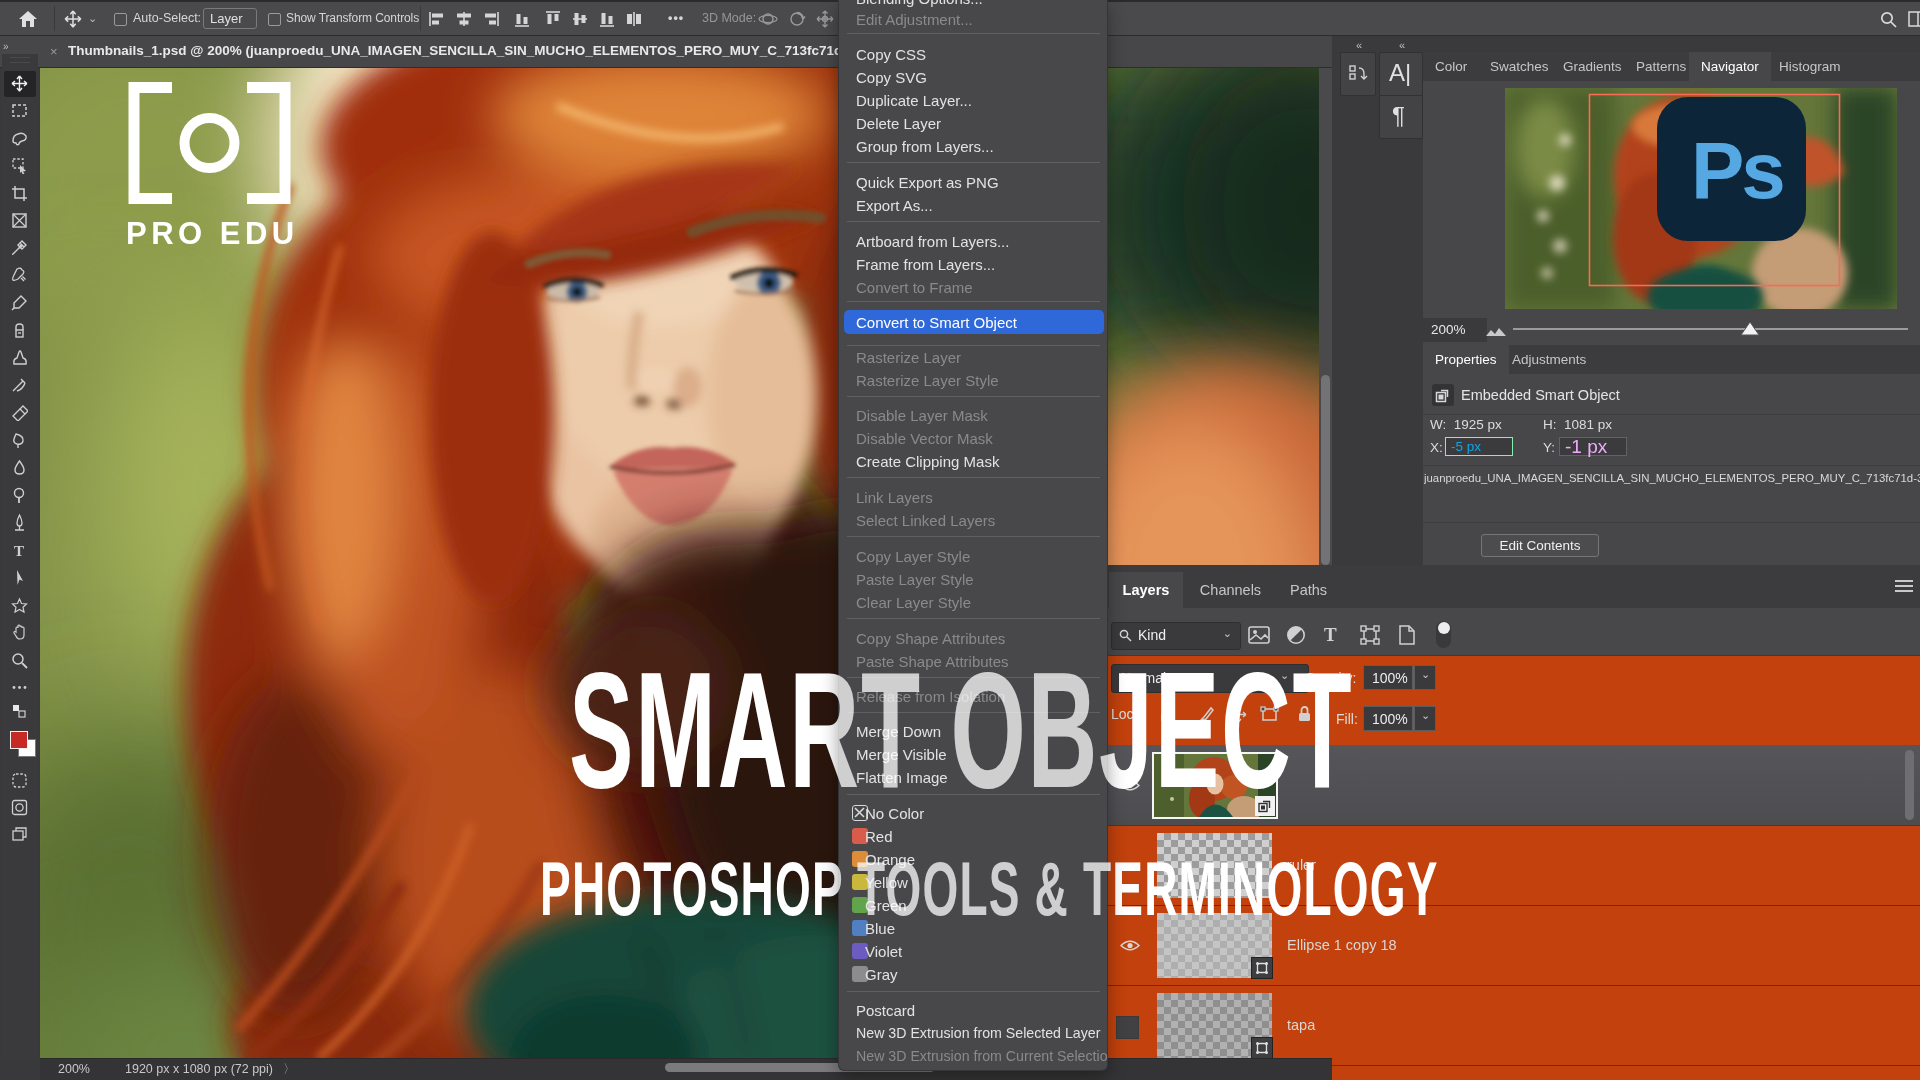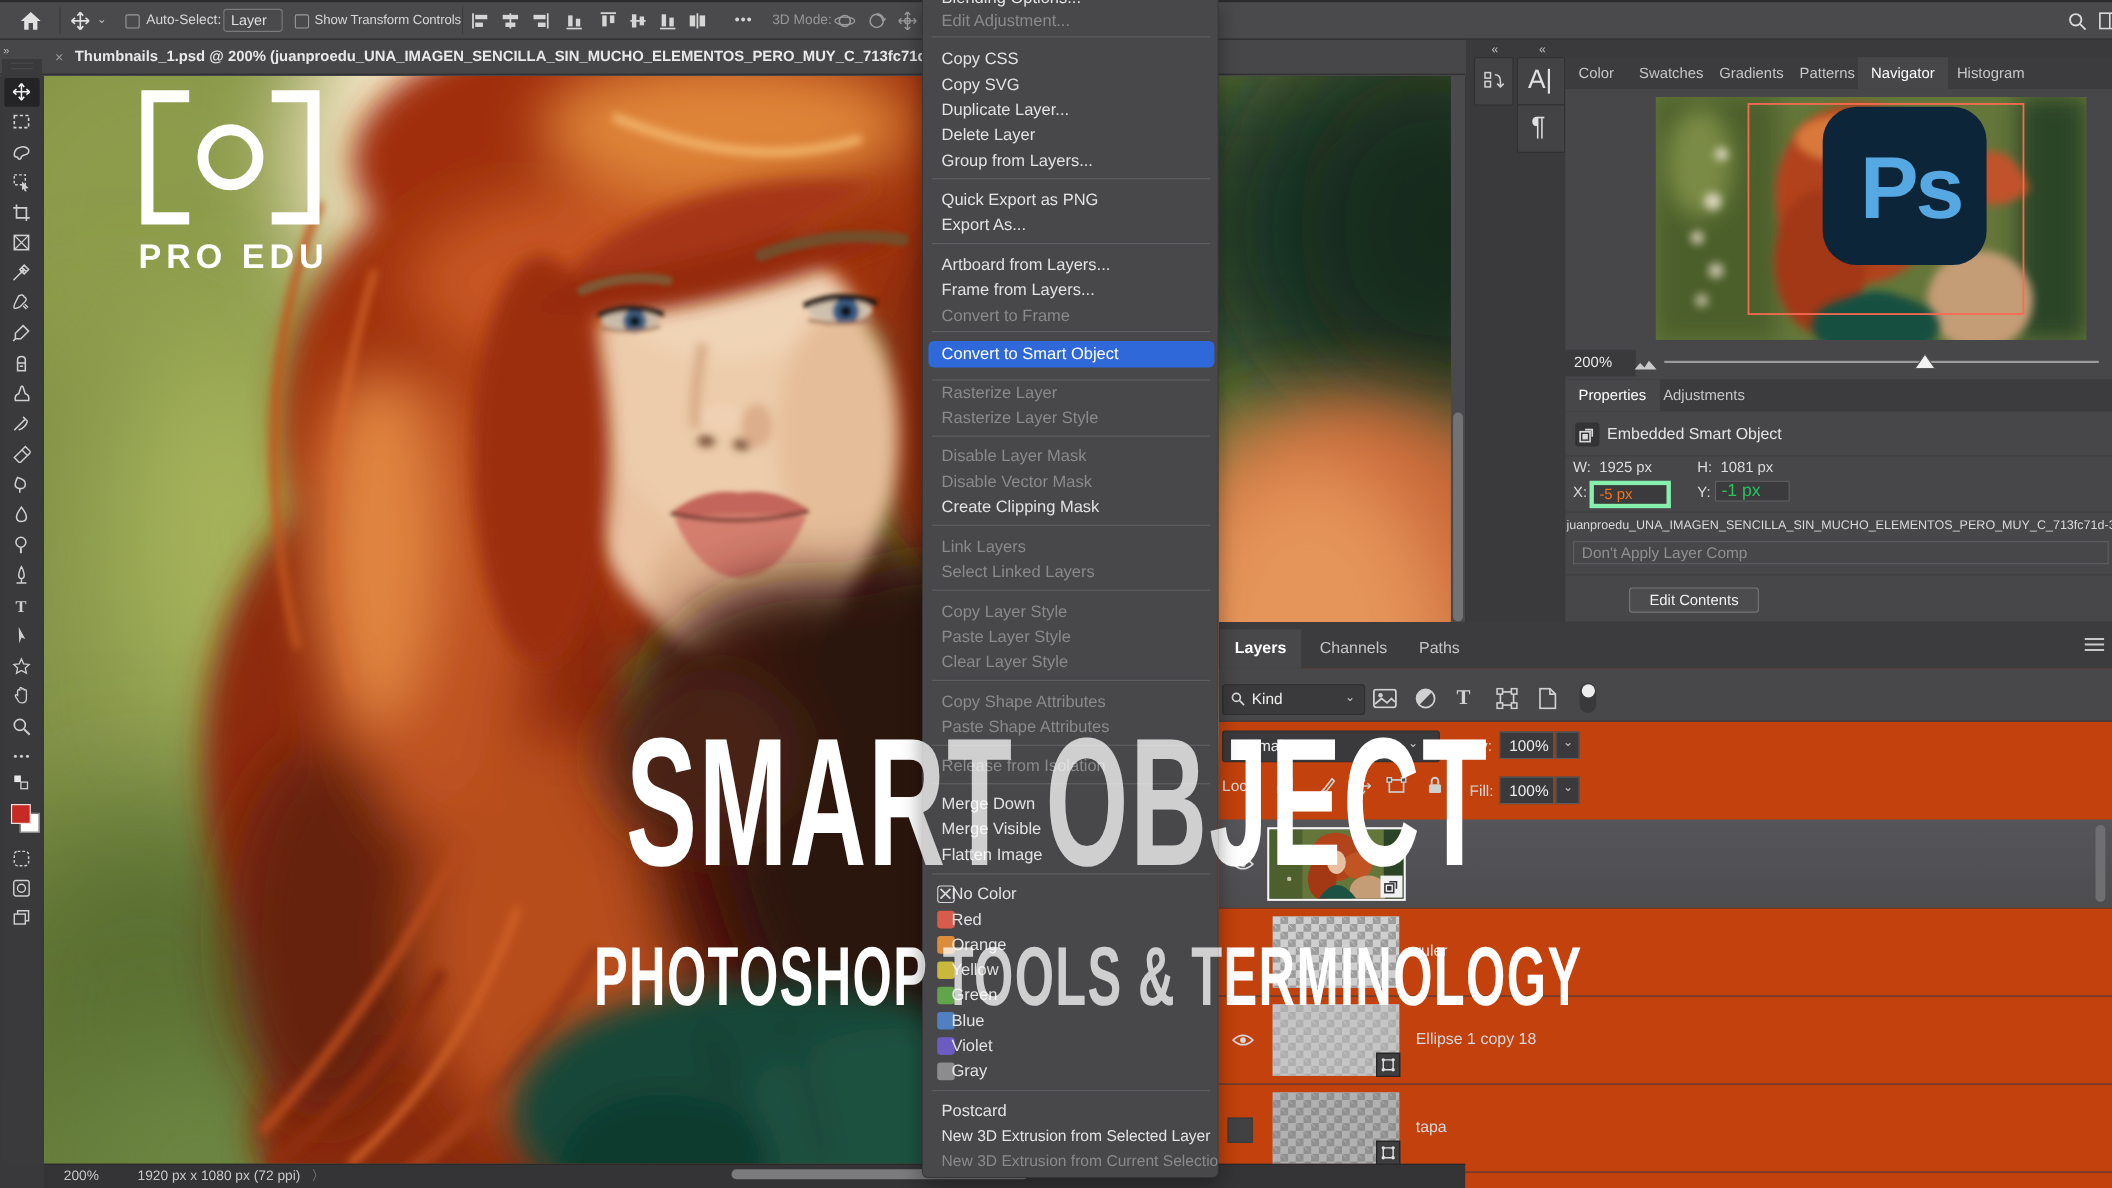--- a/index.html
+++ b/index.html
@@ -550,26 +550,25 @@
             <rect x="1.5" y="5.5" width="9" height="9" fill="none" stroke="#d8d8d8" stroke-width="1.5"></rect>
             <path d="M6,3.5 L12.5,3.5 L12.5,10" fill="none" stroke="#d8d8d8" stroke-width="1.5"></path>
             <rect x="3.5" y="7.5" width="5" height="5" fill="#d8d8d8"></rect>
           </svg>
         </div>
         <div style="position:absolute;left:38px;top:13px;color:#e4e4e4;font-size:14.5px;">Embedded Smart Object</div>
         <div style="position:absolute;left:0px;top:40px;width:497px;height:1px;background:#3e3e40;"></div>
         <div style="position:absolute;left:7px;top:43px;color:#dcdcdc;font-size:13.5px;">W:&nbsp; 1925 px</div>
         <div style="position:absolute;left:120px;top:43px;color:#dcdcdc;font-size:13.5px;">H:&nbsp; 1081 px</div>
         <div style="position:absolute;left:7px;top:66px;color:#dcdcdc;font-size:13.5px;">X:</div>
-        <div style="position:absolute;left:22px;top:63px;width:61px;height:17px;background:#3b3b3d;border:4px solid #86efac;color:#f97316;font-size:13.5px;line-height:17px;padding-left:5px;">-5 px</div>
+        <div style="position:absolute;left:22px;top:63px;width:61px;height:17px;background:#3b3b3d;border:1px solid #86efac;color:#0ea5e9;font-size:13.5px;line-height:17px;padding-left:5px;">-5 px</div>
         <div style="position:absolute;left:120px;top:66px;color:#dcdcdc;font-size:13.5px;">Y:</div>
-        <div style="position:absolute;left:136px;top:63px;width:61px;height:17px;background:#3b3b3d;border:1px solid #626264;color:#22c55e;font-size:16px;line-height:17px;padding-left:5px;">-1 px</div>
+        <div style="position:absolute;left:136px;top:63px;width:61px;height:17px;background:#3b3b3d;border:1px solid #626264;color:#f0abfc;font-size:19px;line-height:17px;padding-left:5px;">-1 px</div>
         <div style="position:absolute;left:0px;top:91px;width:497px;height:1px;background:#3e3e40;"></div>
         <div style="position:absolute;left:1px;top:98px;width:496px;color:#d8d8d8;font-size:11.4px;white-space:nowrap;overflow:hidden;">juanproedu_UNA_IMAGEN_SENCILLA_SIN_MUCHO_ELEMENTOS_PERO_MUY_C_713fc71d-354e-4</div>
-        <div style="position:absolute;left:7px;top:118px;width:478px;height:19px;border:1px solid #5f5f61;color:#8f8f91;font-size:14px;line-height:19px;padding-left:7px;">Don't Apply Layer Comp</div>
         <div style="position:absolute;left:0px;top:148px;width:497px;height:1px;background:#3e3e40;"></div>
         <div style="position:absolute;left:58px;top:160px;width:116px;height:21px;border:1px solid #767678;border-radius:3px;background:#4c4c4e;color:#f0f0f0;font-size:13.5px;line-height:21px;text-align:center;">Edit Contents</div>
       </div>
     </div>
   </div>
 
   <div class="abs" id="layers">
 
     <div style="position:absolute;left:0;top:0;width:812px;height:43px;background:#3c3c3e;"></div>
     <div style="position:absolute;left:1px;top:7px;width:74px;height:36px;background:#48484a;color:#ffffff;font-weight:bold;font-size:14.5px;line-height:36px;text-align:center;">Layers</div>

